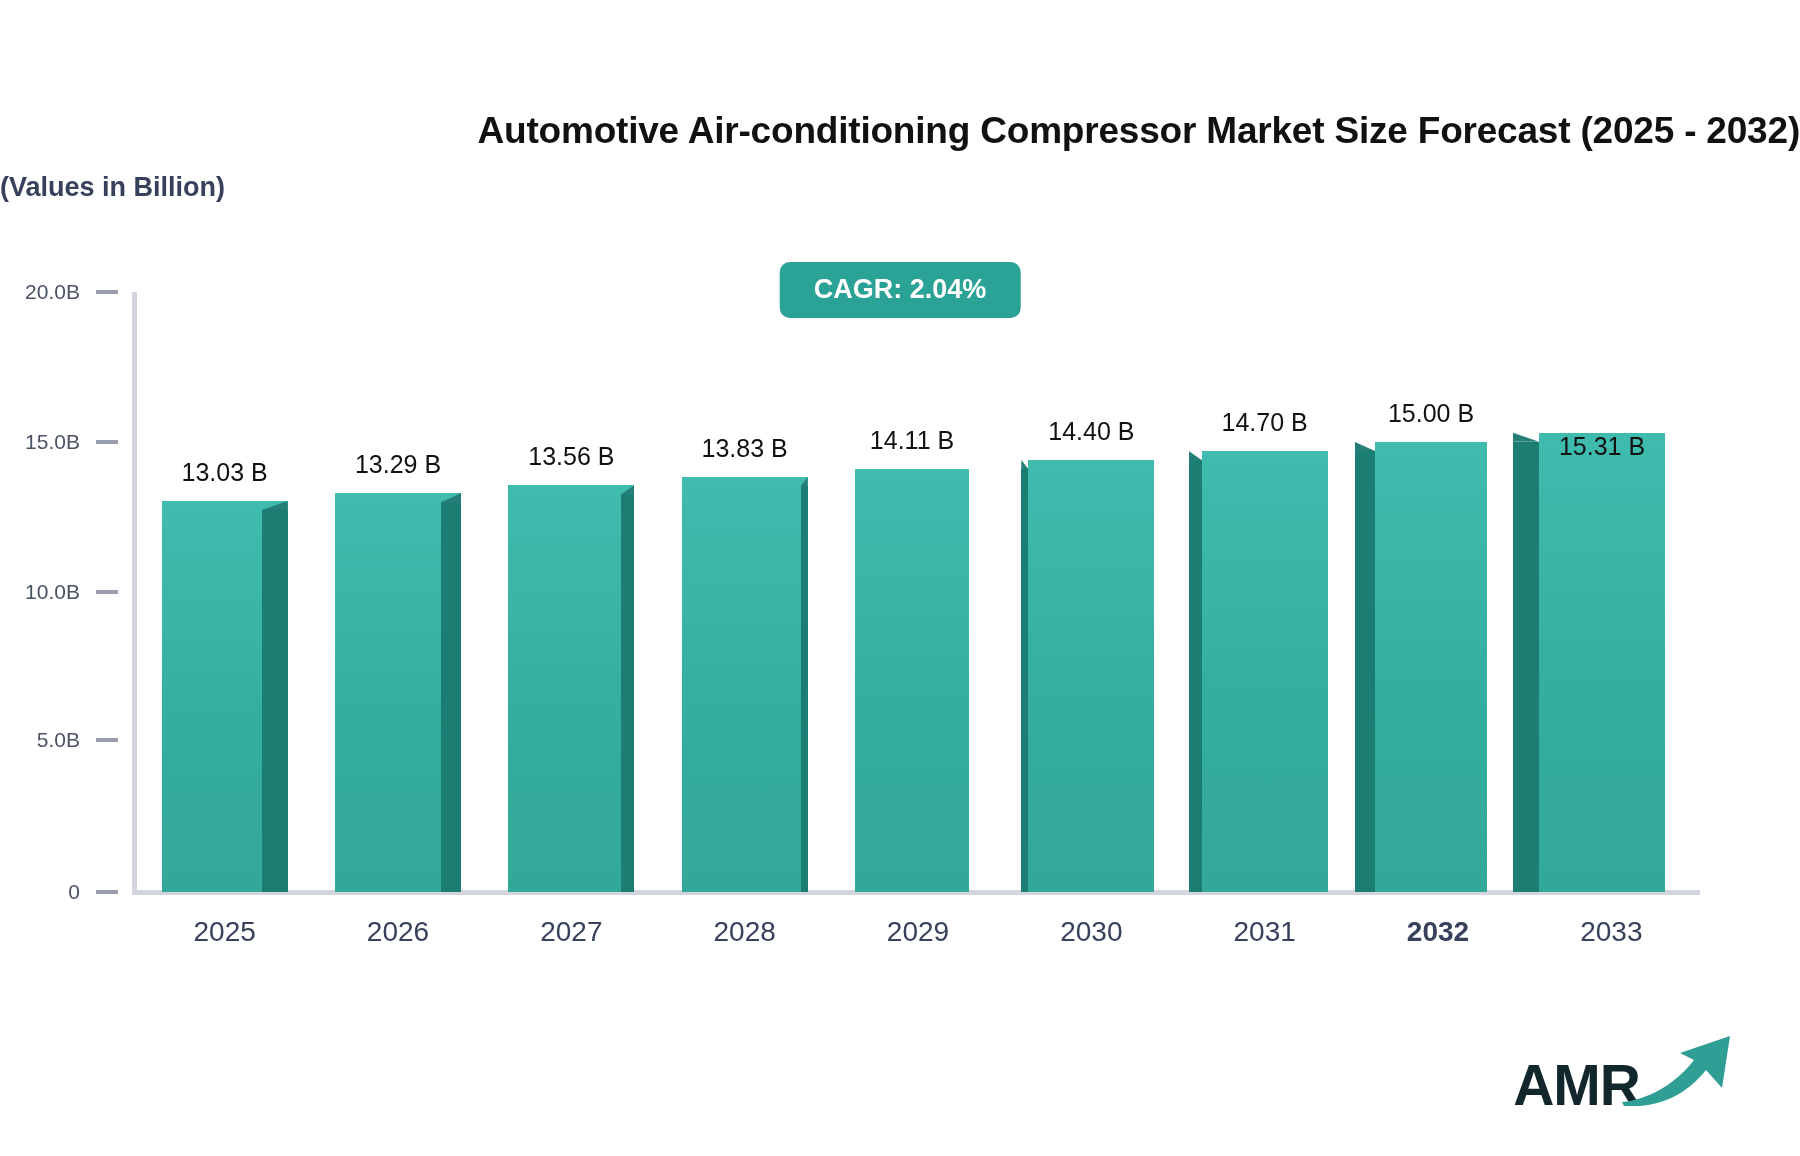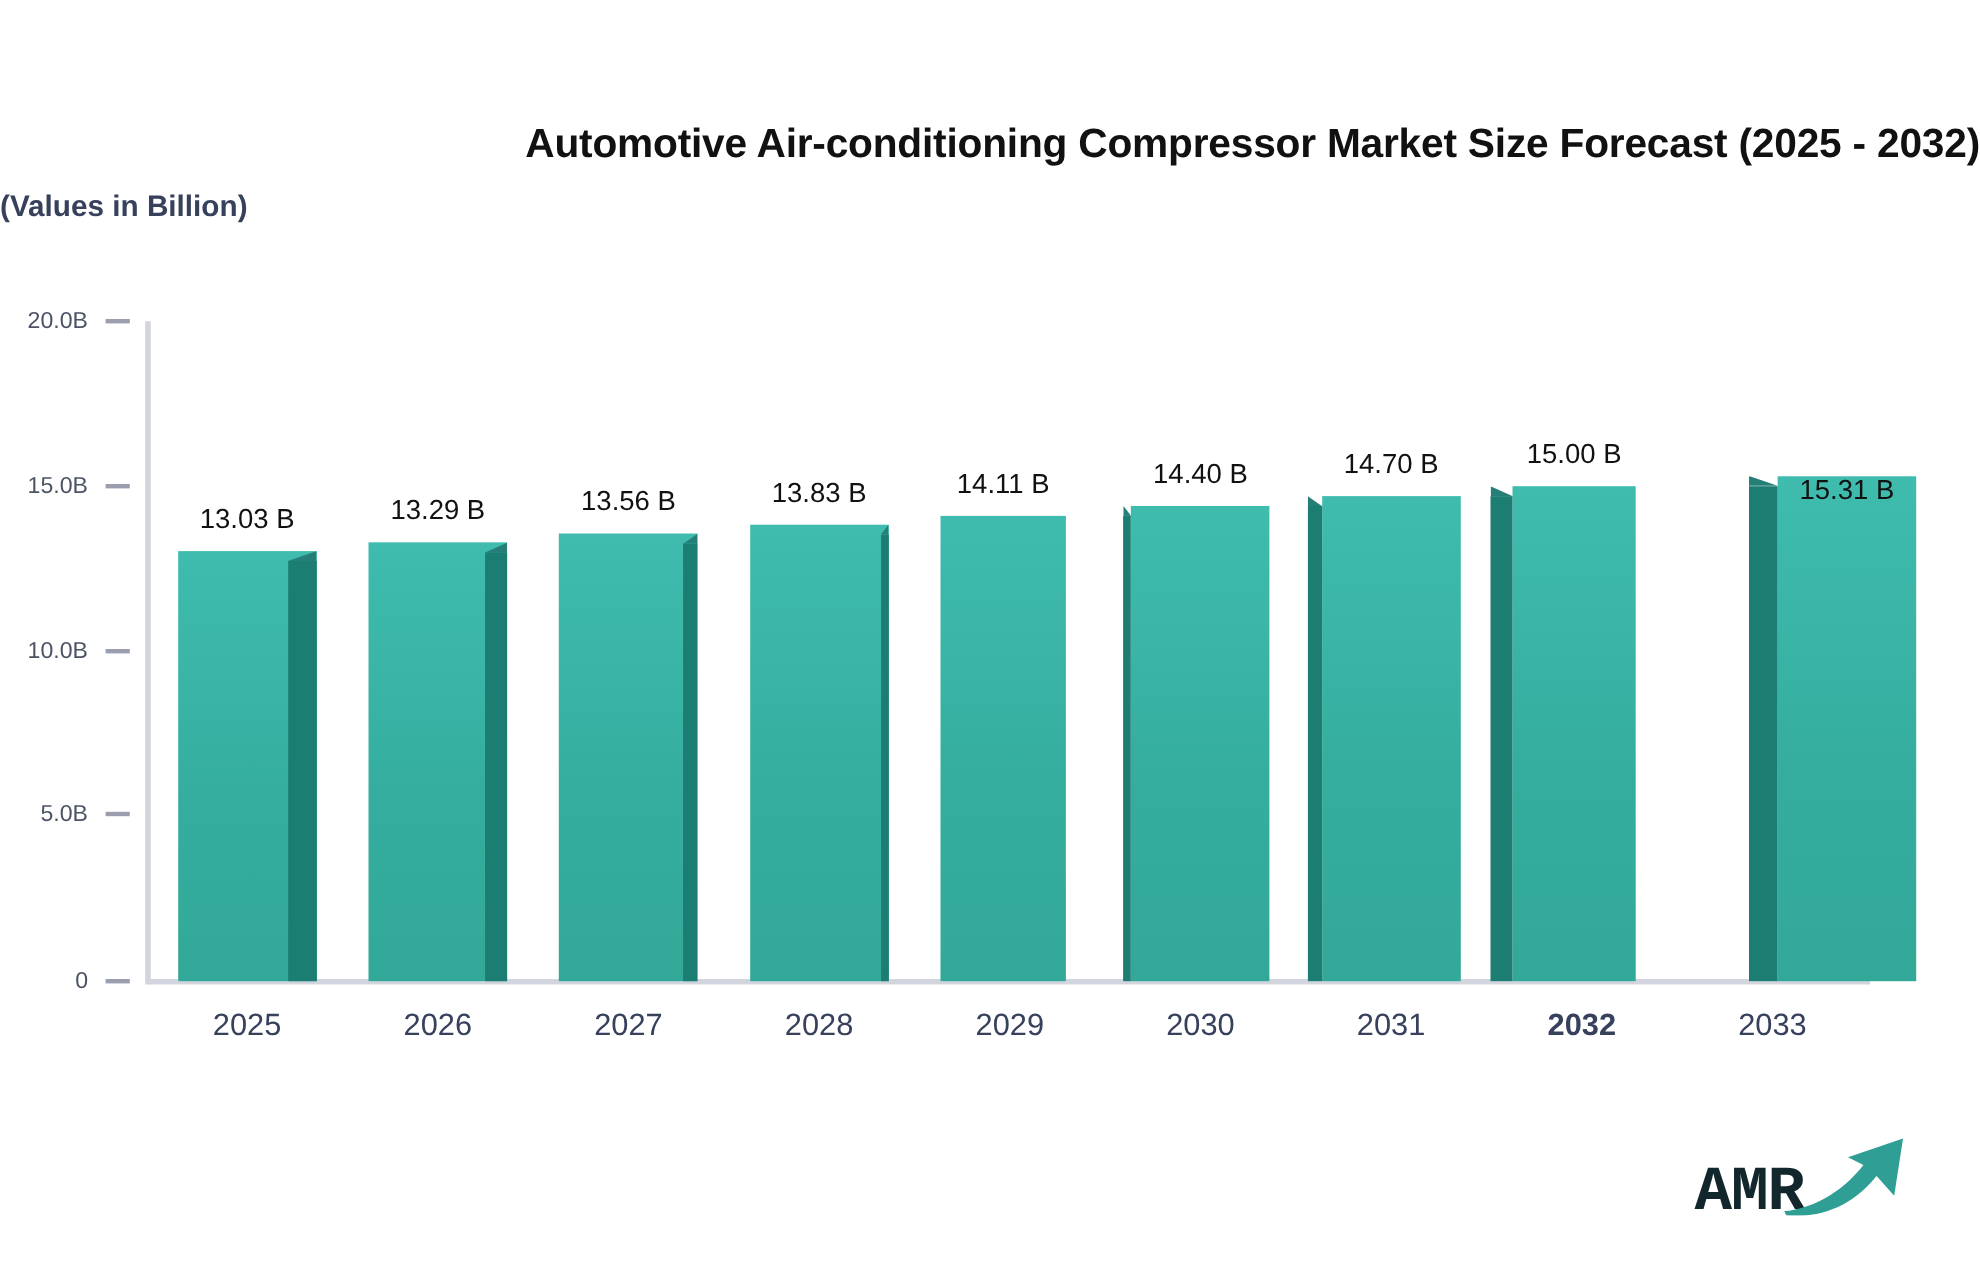--- a/index.html
+++ b/index.html
@@ -153,35 +153,35 @@
     bottom: 42px;
     display: flex;
     align-items: flex-end;
   }
   #amr-logo-text {
     font-size: 57px;
     font-weight: bold;
     color: #12272c;
     letter-spacing: -1px;
     line-height: 1;
-    font-family: Liberation Mono, monospace;
   }
   #amr-logo-arrow {
     margin-left: -22px;
     margin-bottom: 4px;
   }
 </style>
 </head>
 <body>
 
 <div id="page">
 
   <div id="chart-title">Automotive Air-conditioning Compressor Market Size Forecast (2025 - 2032)</div>
   <div id="chart-subtitle">(Values in Billion)</div>
 
+  <div id="cagr-badge">CAGR: 2.04%</div>
 
   <div id="y-axis-line"></div>
   <div id="x-axis-line"></div>
 
   <div id="plot">
 
   <div class="y-tick" style="top: 600px;">
         <span class="y-tick-label">0</span>
         <span class="y-tick-mark"></span>
       </div>
@@ -240,21 +240,21 @@
         <div class="bar-side" style="width: 13px; height: 432px; left: -13px;"></div>
         <div class="bar-top" style="width: 13px; height: 9px; bottom: 432px; left: -13px; clip-path: polygon(0px 0px, 100% 100%, 0px 100%);"></div>
         <div class="bar-label">14.70 B</div>
       </div>
       <div class="bar-group" style="left: 1243px; width: 112px; height: 450px;">
         <div class="bar-face" style="height: 450px;"></div>
         <div class="bar-side" style="width: 20px; height: 441px; left: -20px;"></div>
         <div class="bar-top" style="width: 20px; height: 9px; bottom: 441px; left: -20px; clip-path: polygon(0px 0px, 100% 100%, 0px 100%);"></div>
         <div class="bar-label">15.00 B</div>
       </div>
-      <div class="bar-group" style="left: 1484px; width: 126px; height: 417px;">
+      <div class="bar-group" style="left: 1407px; width: 126px; height: 417px;">
         <div class="bar-face" style="height: 459.3px;"></div>
         <div class="bar-side" style="width: 26px; height: 450.3px; left: -26px;"></div>
         <div class="bar-top" style="width: 26px; height: 9px; bottom: 450.3px; left: -26px; clip-path: polygon(0px 0px, 100% 100%, 0px 100%);"></div>
         <div class="bar-label">15.31 B</div>
       </div>
     </div>
 
   <div id="amr-logo">
     <span id="amr-logo-text">AMR</span>
     <span id="amr-logo-arrow">

